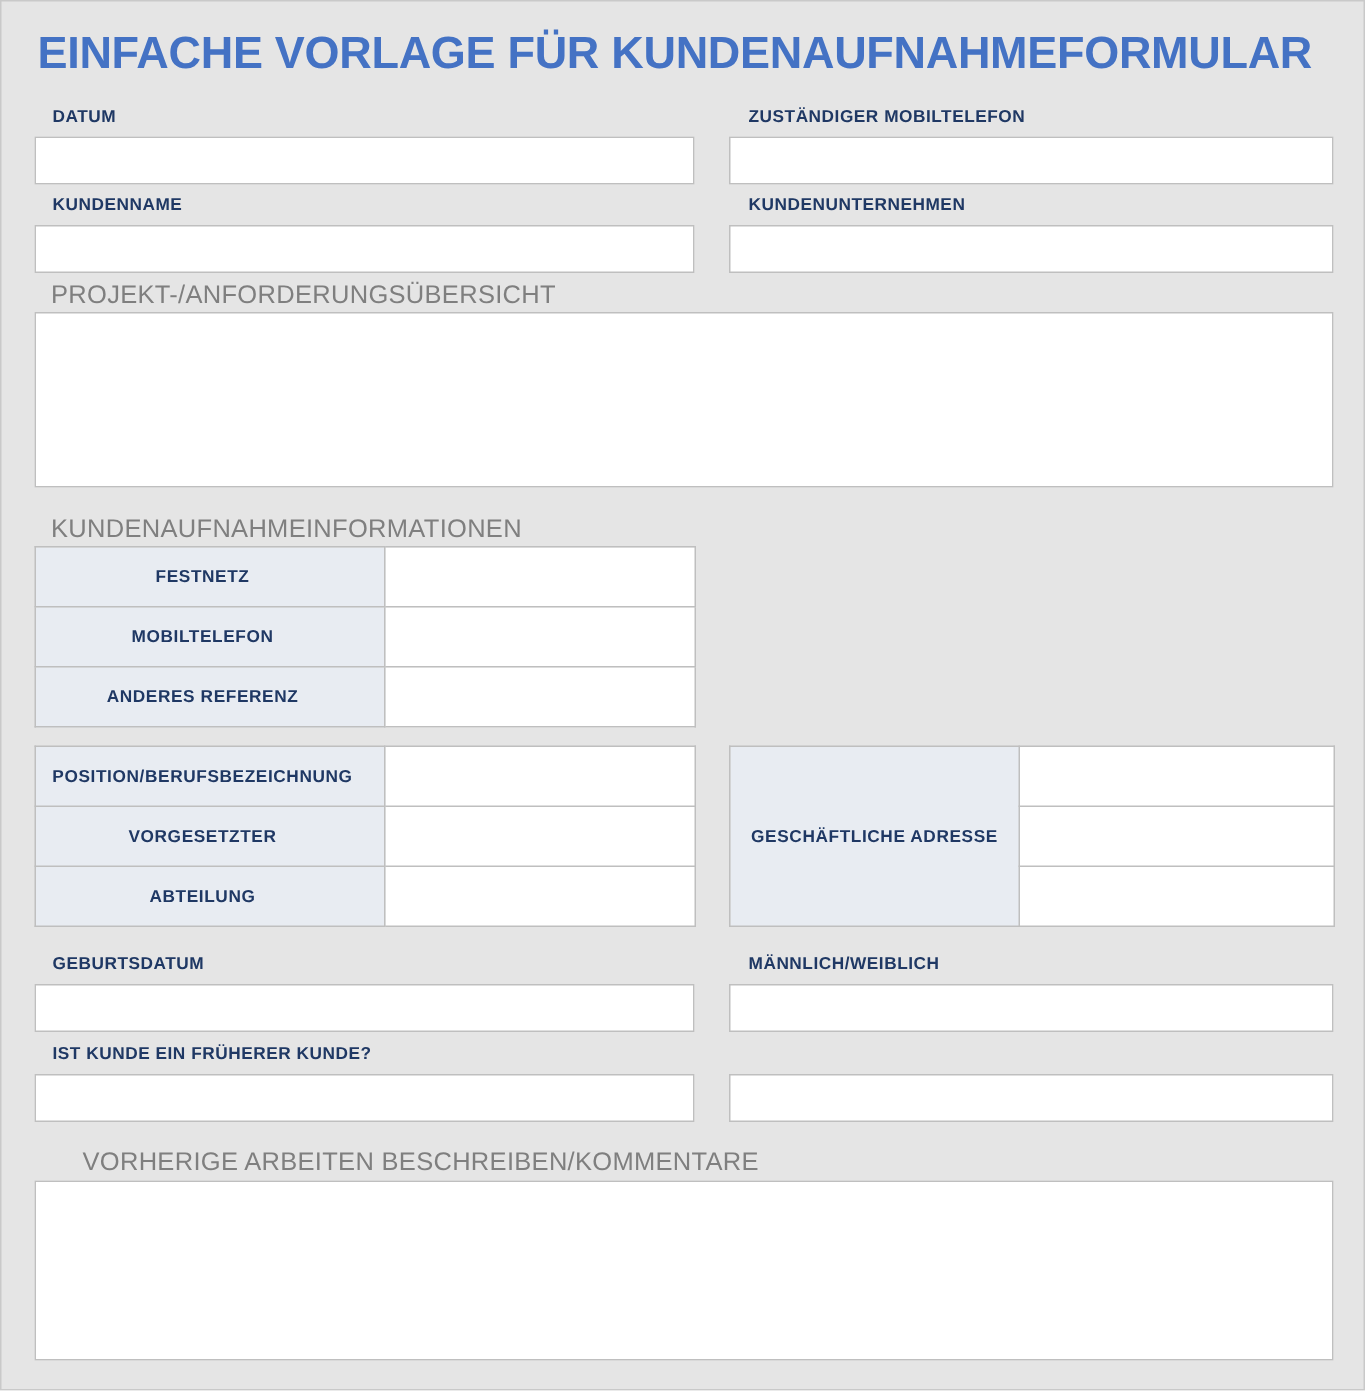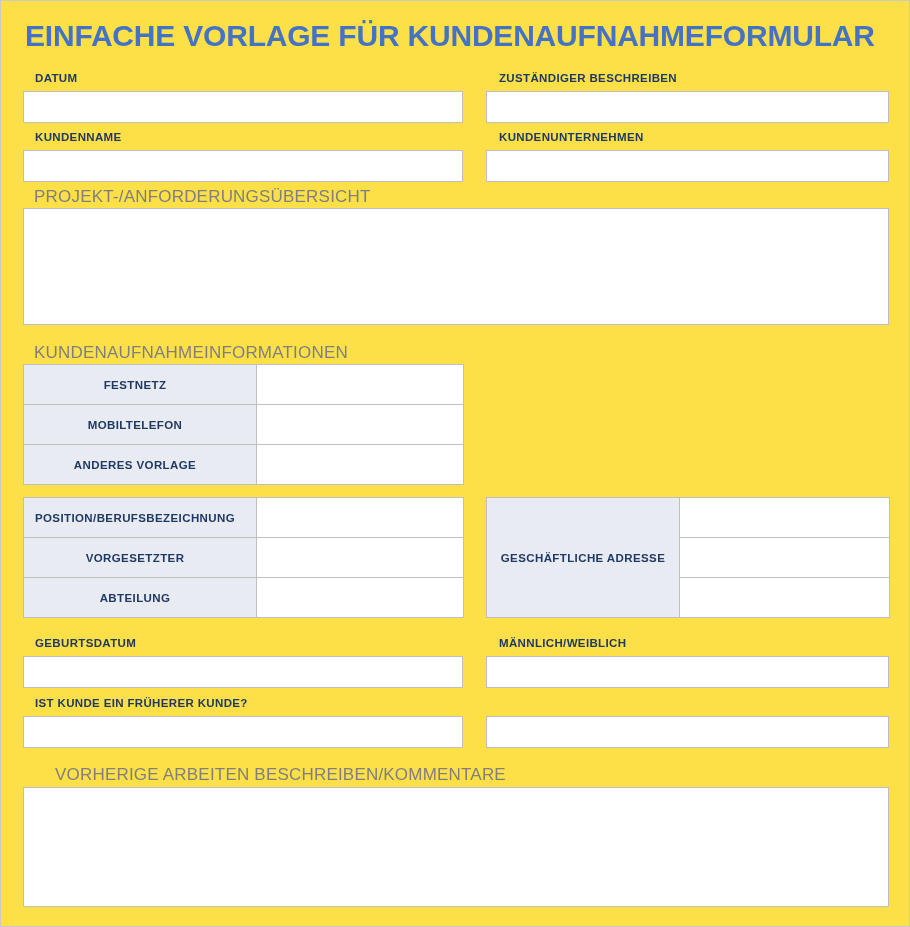--- a/index.html
+++ b/index.html
@@ -12,21 +12,21 @@
   body {
     font-family: "Liberation Sans", sans-serif;
     -webkit-font-smoothing: antialiased;
   }
 
   #page {
     position: relative;
     width: 910px;
     height: 927px;
     box-sizing: border-box;
-    background: #fde047;
+    background: #e5e5e5;
     border: 1px solid #c9c9c9;
     overflow: hidden;
   }
 
   
   .doc-title {
     position: absolute;
     left: 24px;
     top: 18px;
     width: 860px;
@@ -134,21 +134,21 @@
 </head>
 <body>
 
 <div id="page">
 
   <div class="doc-title">EINFACHE VORLAGE FÜR KUNDENAUFNAHMEFORMULAR</div>
 
   <div class="field-label" style="left:34px; top:71px;">DATUM</div>
   <input class="input-box" type="text" style="left: 22px; top: 90px; width: 440px; height: 32px;" placeholder="">
 
-  <div class="field-label" style="left:498px; top:71px;">ZUSTÄNDIGER BESCHREIBEN</div>
+  <div class="field-label" style="left:498px; top:71px;">ZUSTÄNDIGER MOBILTELEFON</div>
   <input class="input-box" type="text" style="left: 485px; top: 90px; width: 403px; height: 32px;" placeholder="">
 
   <div class="field-label" style="left:34px; top:130px;">KUNDENNAME</div>
   <input class="input-box" type="text" style="left: 22px; top: 149px; width: 440px; height: 32px;" placeholder="">
 
   <div class="field-label" style="left:498px; top:130px;">KUNDENUNTERNEHMEN</div>
   <input class="input-box" type="text" style="left: 485px; top: 149px; width: 403px; height: 32px;" placeholder="">
 
   <div class="section-heading" style="left:33px; top:186px;">PROJEKT-/ANFORDERUNGSÜBERSICHT</div>
   <textarea class="input-box" style="left: 22px; top: 207px; width: 866px; height: 117px;" placeholder=""></textarea>
@@ -167,21 +167,21 @@
           <input class="cell-input" type="text" style="">
         </td>
       </tr>
       <tr>
         <td class="lbl">MOBILTELEFON</td>
         <td class="val">
           <input class="cell-input" type="text" style="">
         </td>
       </tr>
       <tr>
-        <td class="lbl">ANDERES VORLAGE</td>
+        <td class="lbl">ANDERES REFERENZ</td>
         <td class="val">
           <input class="cell-input" type="text" style="">
         </td>
       </tr>
     </tbody>
   </table>
 
 
   <table class="tbl" style="left:22px; top:496px; width:440px;">
     <colgroup>

